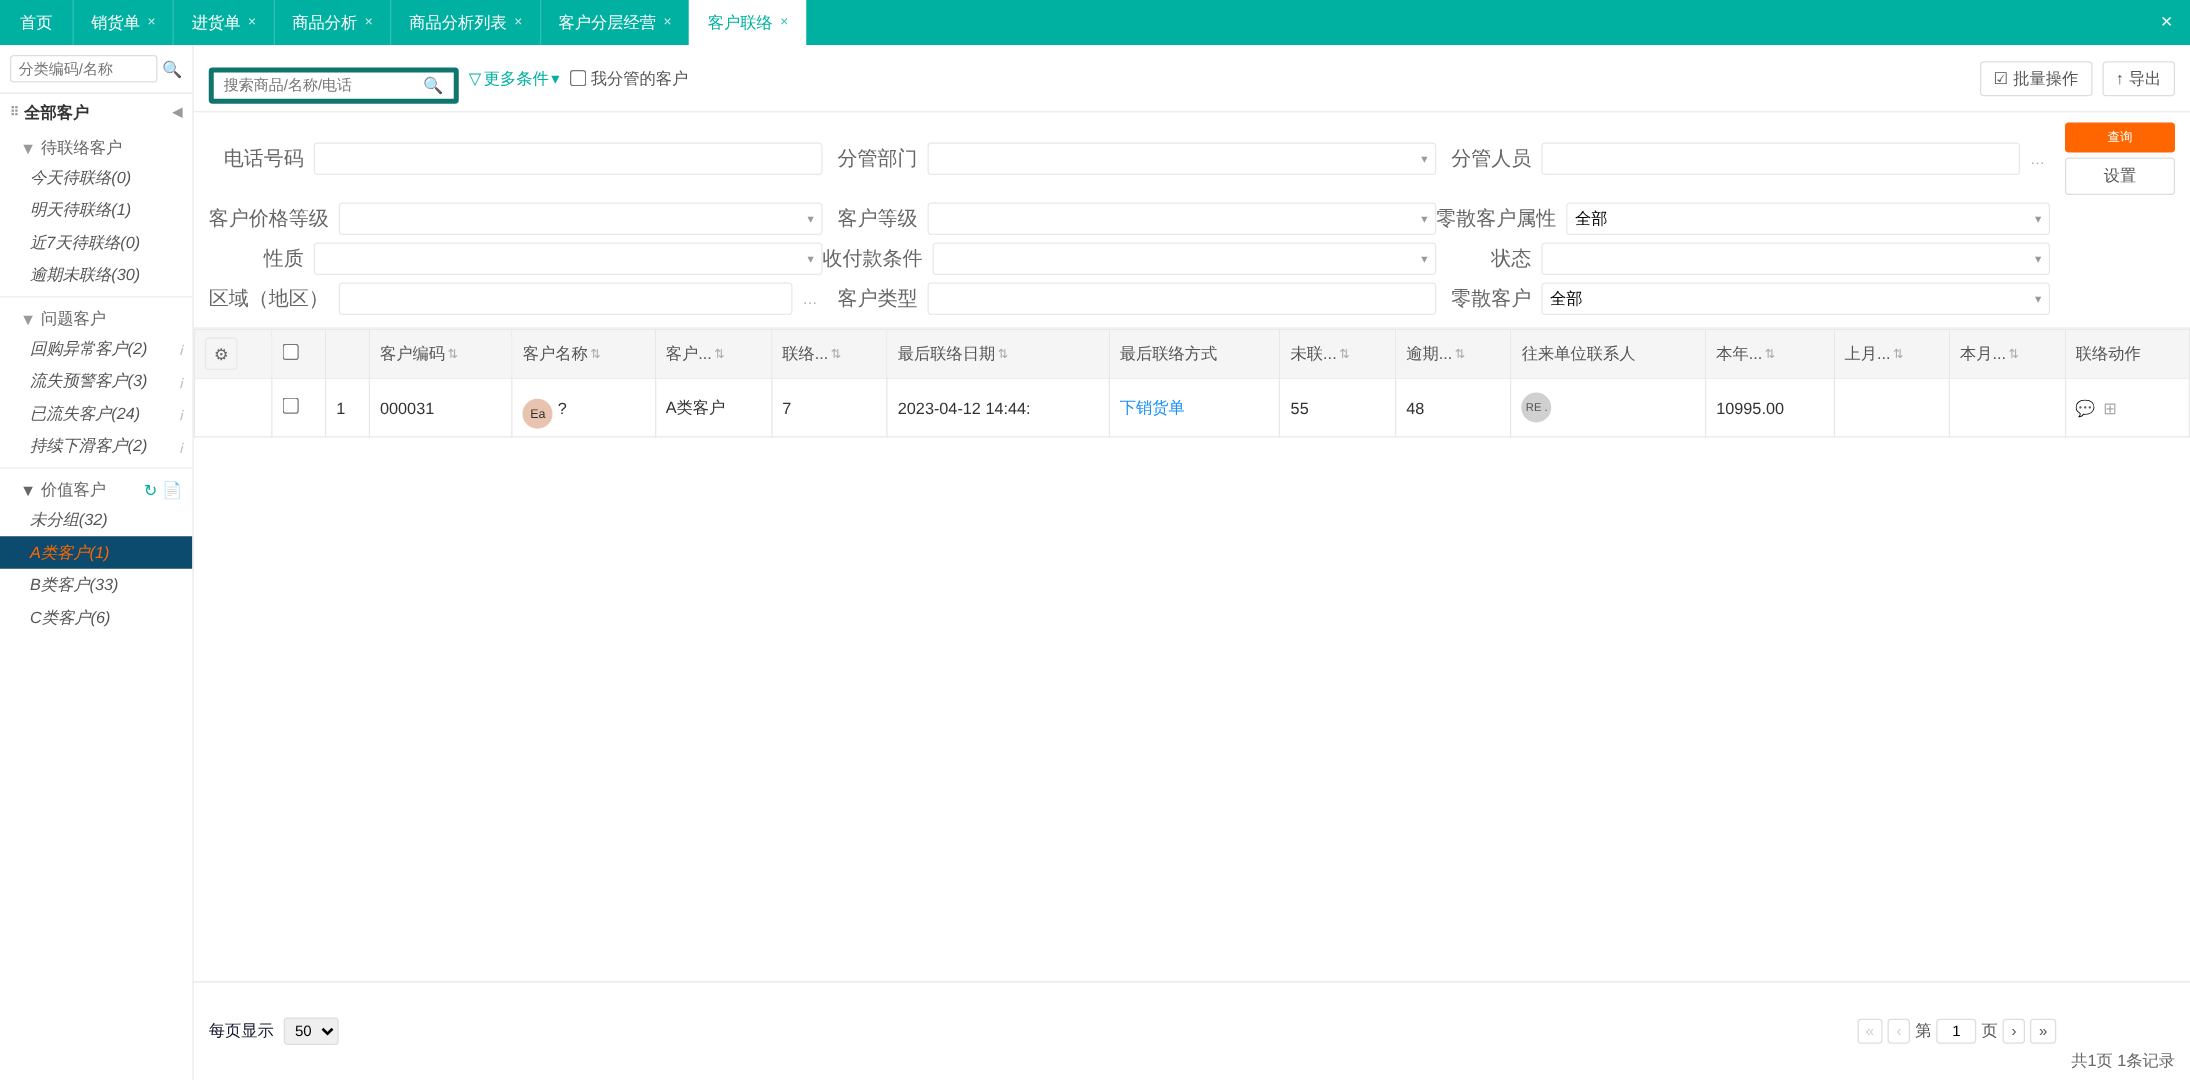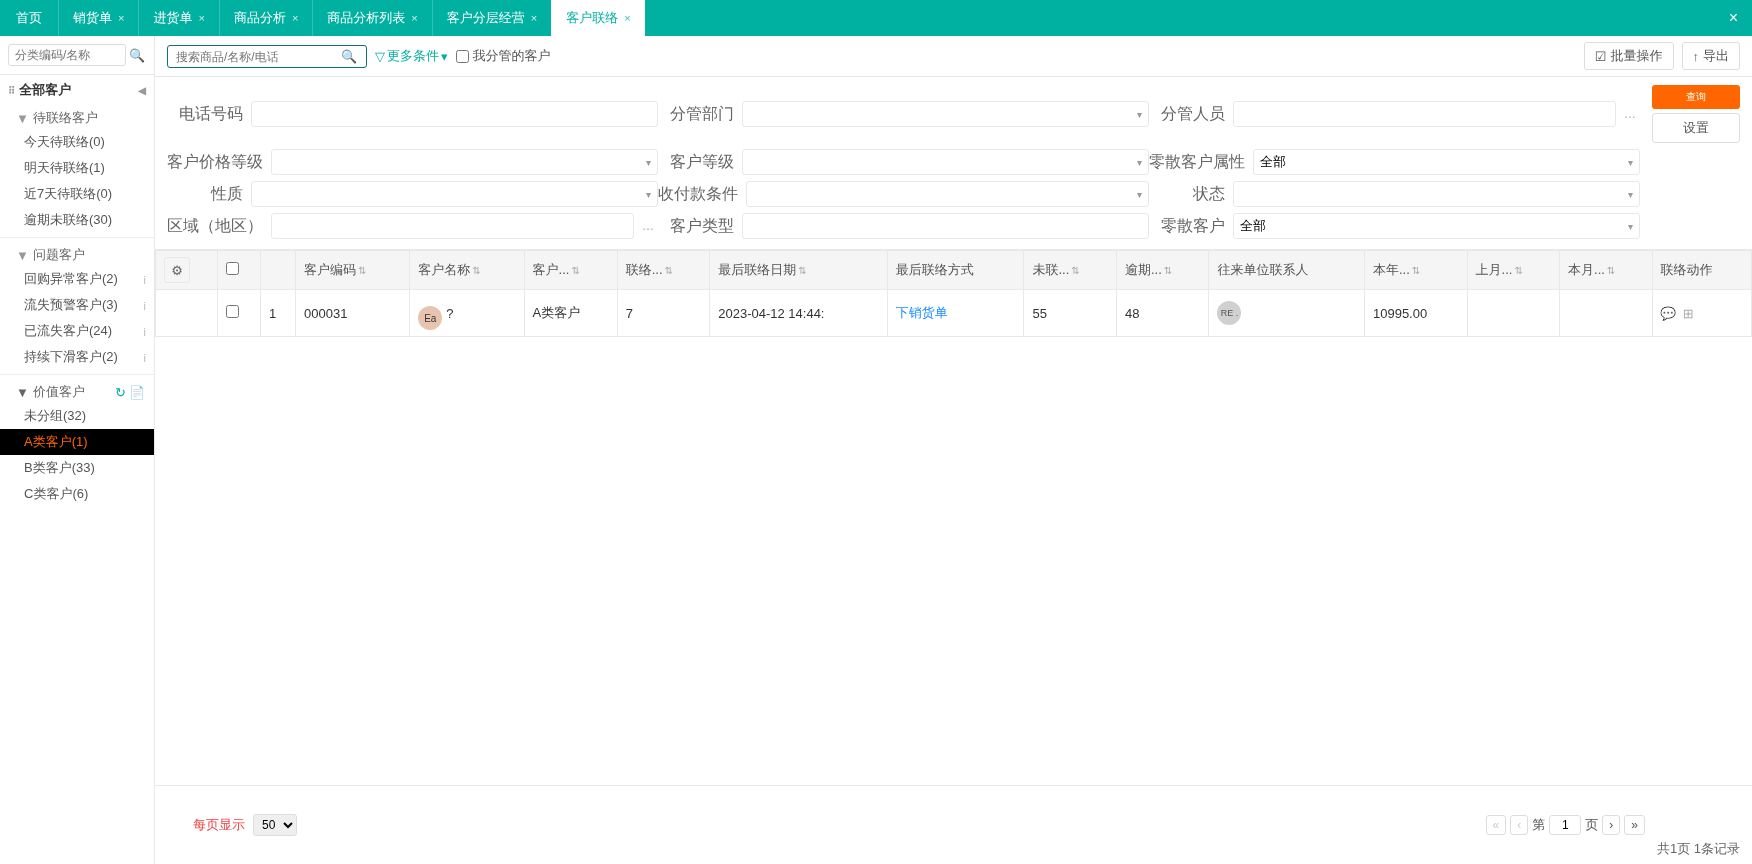--- a/index.html
+++ b/index.html
@@ -23,34 +23,34 @@
     .sidebar-search { padding: 8px 8px; display: flex; align-items: center; border-bottom: 1px solid #e8e8e8; }
     .sidebar-search input { border: 1px solid #ddd; border-radius: 3px; padding: 3px 6px; width: 100%; font-size: 12px; outline: none; }
     .sidebar-search-icon { margin-left: 4px; color: #00b0a0; cursor: pointer; }
     
     .sidebar-content { flex: 1; overflow-y: auto; }
     .sidebar-section-header { display: flex; align-items: center; padding: 6px 8px; font-weight: bold; color: #333; cursor: pointer; }
     .sidebar-section-header .dots-icon { margin-right: 4px; color: #999; font-size: 10px; }
     .sidebar-section-header .collapse-icon { margin-left: auto; color: #999; font-size: 10px; }
     .sidebar-group-label { padding: 4px 8px 2px 16px; color: #666; font-size: 12px; display: flex; align-items: center; }
     .sidebar-group-label .arrow { margin-right: 4px; color: #999; }
-    .sidebar-item { padding: 4px 8px 4px 24px; color: #555; cursor: pointer; font-size: 12px; display: flex; align-items: center; }
-    .sidebar-item.active { background: #000000; color: #f60; }
+    .sidebar-item { padding: 4px 8px 4px 24px; color: #555; cursor: pointer; font-size: 12px; display: flex; align-items: center; font-style: italic; }
+    .sidebar-item.active { background: #0c4a6e; color: #f60; }
     .sidebar-item .info-icon { margin-left: auto; color: #bbb; font-size: 11px; }
     .sidebar-divider { height: 1px; background: #eee; margin: 4px 0; }
     .sidebar-value-header { display: flex; align-items: center; padding: 4px 8px 2px 16px; color: #666; font-size: 12px; }
     .sidebar-value-header .arrow { margin-right: 4px; }
     .sidebar-value-header .icons { margin-left: auto; display: flex; gap: 4px; color: #00b0a0; }
     
     
     .content-area { flex: 1; display: flex; flex-direction: column; overflow: hidden; }
     
     
     .filter-bar { background: white; padding: 6px 12px; display: flex; align-items: center; border-bottom: 1px solid #e8e8e8; gap: 8px; }
-    .filter-search { display: flex; align-items: flex-end; border: 1px solid #0f766e; border-radius: 3px; padding: 3px 8px; width: 200px; }
+    .filter-search { display: flex; align-items: flex-start; border: 4px solid #0f766e; border-radius: 3px; padding: 3px 8px; width: 200px; margin-top: 12px; }
     .filter-search input { border: none; outline: none; font-size: 12px; width: 100%; }
     .filter-search-icon { color: #00b0a0; margin-left: 4px; cursor: pointer; }
     .filter-more { display: flex; align-items: center; color: #00b0a0; cursor: pointer; font-size: 12px; gap: 2px; }
     .filter-mine { display: flex; align-items: center; gap: 4px; font-size: 12px; color: #555; cursor: pointer; }
     .filter-mine input[type=checkbox] { cursor: pointer; }
     .filter-spacer { flex: 1; }
     .btn-batch { border: 1px solid #ddd; border-radius: 3px; padding: 4px 10px; background: white; cursor: pointer; font-size: 12px; display: flex; align-items: center; gap: 4px; color: #555; }
     .btn-export { border: 1px solid #ddd; border-radius: 3px; padding: 4px 10px; background: white; cursor: pointer; font-size: 12px; display: flex; align-items: center; gap: 4px; color: #555; }
     .filter-select-arrow { color: #999; font-size: 10px; }
     .filter-dots { color: #aaa; font-size: 12px; padding: 0 4px; }
@@ -62,21 +62,21 @@
     table { width: 100%; border-collapse: collapse; font-size: 12px; }
     thead tr { background: #f5f5f5; }
     th { border: 1px solid #e8e8e8; padding: 6px 8px; text-align: left; white-space: nowrap; color: #555; font-weight: normal; position: sticky; top: 0; background: #f5f5f5; z-index: 1; }
     th .col-sort { display: inline-flex; align-items: center; gap: 2px; }
     th .sort-icon { color: #aaa; font-size: 10px; }
     td { border: 1px solid #e8e8e8; padding: 6px 8px; white-space: nowrap; color: #333; }
     .td-link { color: #1890ff; cursor: pointer; text-decoration: none; }
     
     
     .bottom-bar { background: white; border-top: 1px solid #e8e8e8; padding: 6px 12px; display: flex; align-items: center; gap: 8px; font-size: 12px; color: #555; }
-    .page-size-label { color: #ef4444; margin-left: 26px; }
+    .page-size-label { color: #0f172a; }
     .page-size-select { border: 1px solid #ddd; border-radius: 3px; padding: 2px 4px; font-size: 12px; }
     .page-nav { display: flex; align-items: center; gap: 4px; margin-left: auto; }
     .page-nav-btn { border: 1px solid #ddd; border-radius: 3px; padding: 2px 6px; background: white; cursor: pointer; color: #555; font-size: 12px; }
     .page-nav-btn:disabled { color: #ccc; cursor: default; }
     .page-input { border: 1px solid #ddd; border-radius: 3px; padding: 2px 4px; width: 32px; text-align: center; font-size: 12px; }
     .page-total { color: #666; margin-left: 8px; margin-top: 48px; }
 
     
     ::-webkit-scrollbar { width: 6px; height: 6px; }
     ::-webkit-scrollbar-thumb { background: #ccc; border-radius: 3px; }

